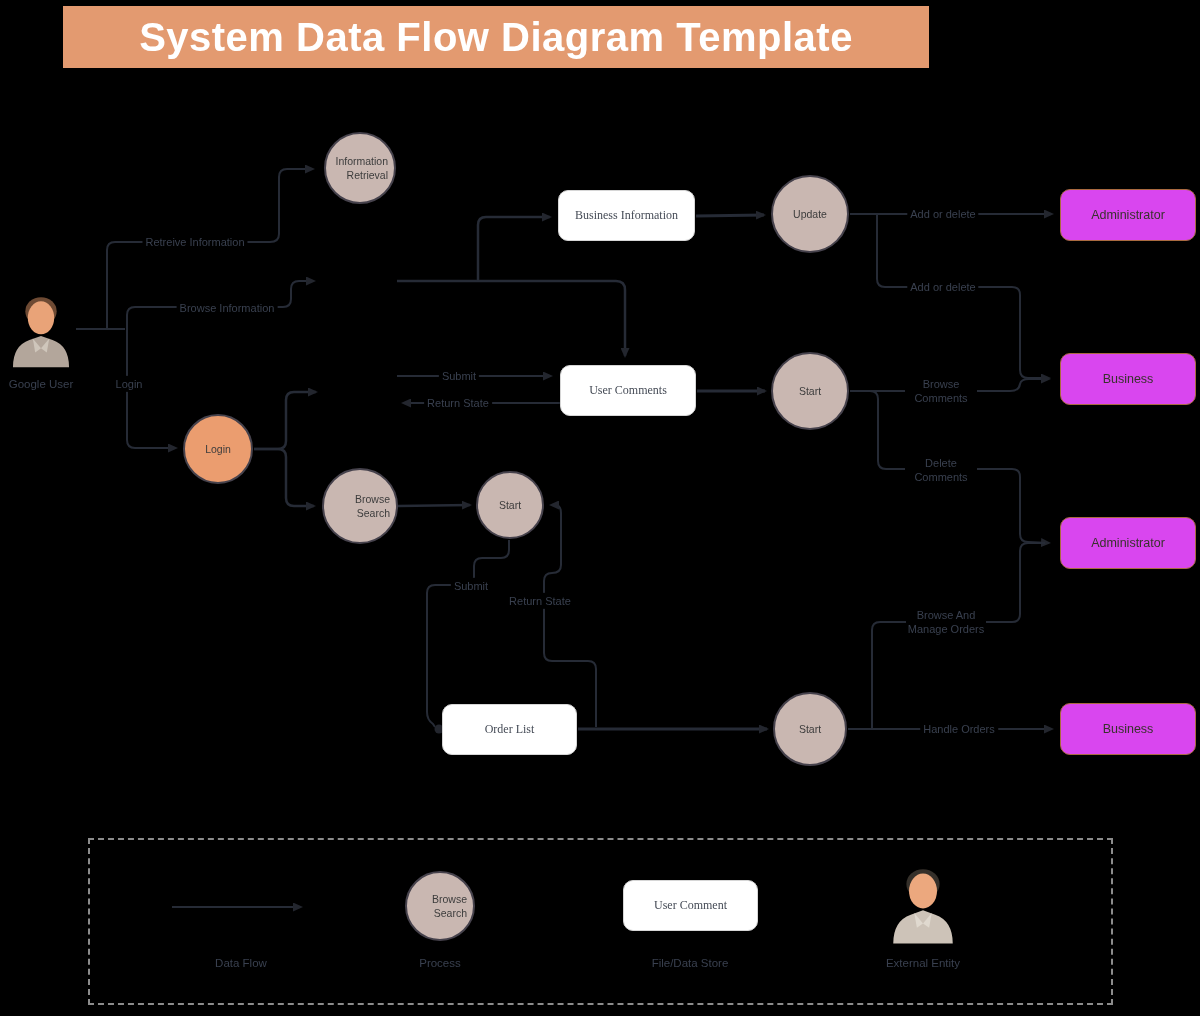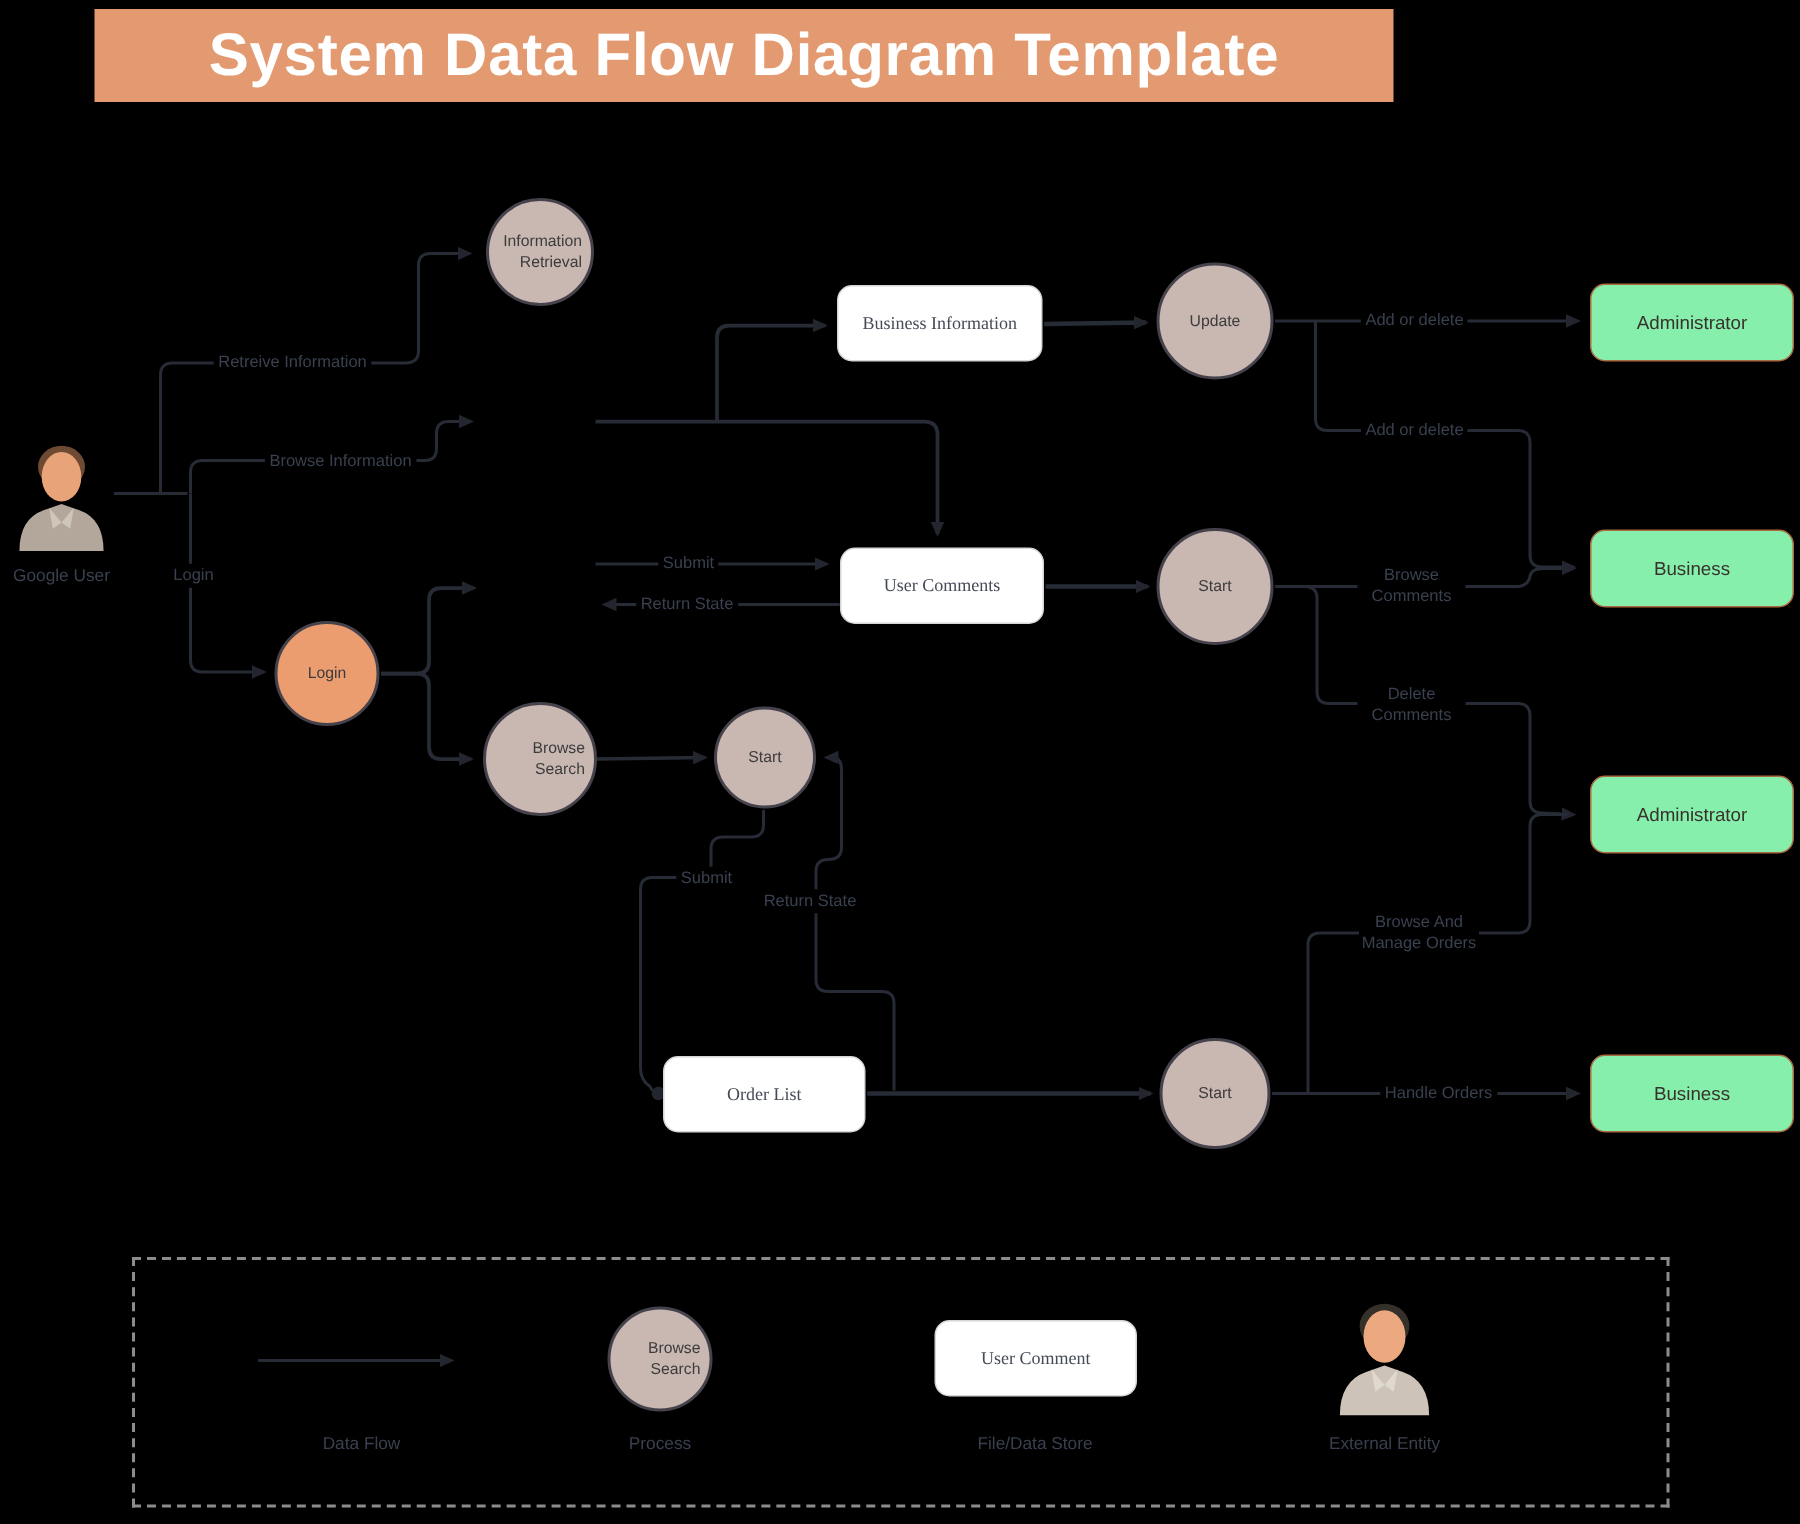--- a/index.html
+++ b/index.html
@@ -8,21 +8,21 @@
   .title-bar{position:absolute;left:63px;top:6px;width:866px;height:62px;background:#e39a70;
     color:#fff;font-size:40px;font-weight:bold;text-align:center;line-height:62px;letter-spacing:.5px;}
   svg.edges{position:absolute;left:0;top:0;width:1200px;height:1016px;}
   .node{position:absolute;display:flex;align-items:center;justify-content:center;text-align:right;
     box-sizing:border-box;}
   .circle{border-radius:50%;background:#c9b7b1;border:2px solid #46424c;color:#3c3c3c;
     font-size:10.5px;line-height:1.35;padding:6px;}
   .circle.orange{background:#eb9d6f;}
   .store{background:#fff;border:1px solid #d6d6d6;border-radius:10px;color:#454b56;
     font-size:12px;box-shadow:0 1px 2px rgba(0,0,0,.5);font-family:Liberation Serif, serif;}
-  .entity{background:#86efac;border:1.5px solid #a96a40;border-radius:10px;color:#38322c;
+  .entity{background:#d946ef;border:1.5px solid #a96a40;border-radius:10px;color:#38322c;
     font-size:12.5px;}
   .elabel{position:absolute;transform:translate(-50%,-50%);background:#000;color:#39404f;
     font-size:11px;line-height:1.3;text-align:center;padding:1px 3px;white-space:nowrap;}
   .elabel.wrap{white-space:normal;width:72px;padding:1px 0;}
   .nlabel{position:absolute;transform:translate(-50%,-50%);color:#39404f;font-size:11.5px;
     text-align:center;white-space:nowrap;}
   .person{position:absolute;}
   .legend-box{position:absolute;left:88px;top:838px;width:1025px;height:167px;
     border:2px dashed #8c8c8c;box-sizing:border-box;}
 </style>

